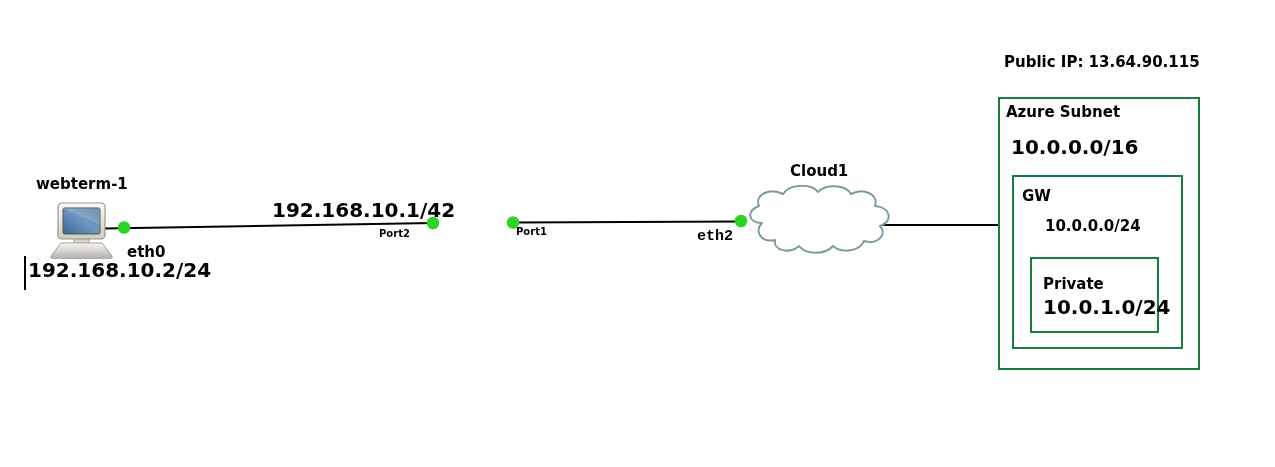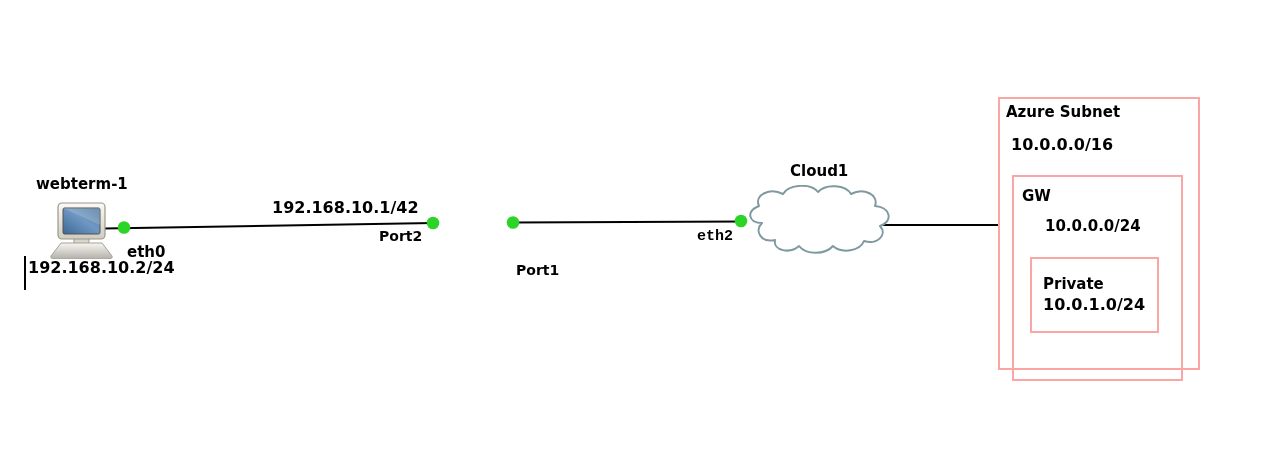--- a/index.html
+++ b/index.html
@@ -8,23 +8,23 @@
     overflow:hidden;font-family:"DejaVu Sans",sans-serif;color:#000;
   }
   .layer{position:absolute;left:0;top:0;width:1275px;height:467px;}
   .layer.links{z-index:1;}
   .node{position:absolute;z-index:2;}
   .layer.dots{z-index:3;pointer-events:none;}
   .lbl{
     position:absolute;z-index:4;font-weight:bold;font-size:15px;
     line-height:1;white-space:nowrap;color:#000;
   }
-  .s16{font-size:16px;}
-  .s14{font-size:14px;}
-  .box{position:absolute;border:2px solid #fca5a5;box-sizing:border-box;background:transparent;z-index:2;text-align:center;}
+  .s16{font-size:20px;}
+  .s14{font-size:10px;}
+  .box{position:absolute;border:2px solid #15803d;box-sizing:border-box;background:transparent;z-index:2;text-align:center;}
   .cursor-bar{position:absolute;width:2px;height:34px;background:#000;z-index:4;}
   svg{display:block;}
 </style>
 </head>
 <body>
 
 <div id="canvas">
 
   <svg class="layer links" width="1275" height="467" viewBox="0 0 1275 467">
     <line x1="104" y1="228.5" x2="433" y2="223" stroke-width="2" stroke="#000000"></line>
@@ -82,31 +82,32 @@
     <circle cx="741" cy="221" r="6.3" fill="#2bd426"></circle>
   </svg>
 
   <div class="lbl" style="left:36px;top:177px;">webterm-1</div>
   <div class="cursor-bar" style="left:24px;top:256px;"></div>
   <div class="lbl s16" style="left:28px;top:260px;">192.168.10.2/24</div>
   <div class="lbl" style="left:127px;top:233px;margin-top:12px;">eth0</div>
 
   <div class="lbl s16" style="left:272px;top:200px;">192.168.10.1/42</div>
   <div class="lbl s14" style="left:379px;top:229px;">Port2</div>
-  <div class="lbl s14" style="left:516px;top:227px;margin-top:36px;">Port1</div>
+  <div class="lbl s14" style="left:516px;top:227px;">Port1</div>
 
   <div class="lbl" style="left:790px;top:164px;">Cloud1</div>
   <div class="lbl" style="left:697px;top:229px;font-family:Liberation Mono, monospace;">eth2</div>
 
+  <div class="lbl" style="left:1004px;top:55px;">Public IP: 13.64.90.115</div>
 
   <div class="box" style="left:998px;top:97px;width:202px;height:273px;">
     <div class="lbl" style="left:6px;top:6px;">Azure Subnet</div>
     <div class="lbl s16" style="left:11px;top:38px;">10.0.0.0/16</div>
 
-    <div class="box" style="left:12px;top:76px;width:171px;height:206px;">
+    <div class="box" style="left:12px;top:76px;width:171px;height:174px;">
       <div class="lbl" style="left:8px;top:12px;">GW</div>
       <div class="lbl" style="left:8px;top:42px;margin-left:23px;">10.0.0.0/24</div>
 
       <div class="box" style="left:16px;top:80px;width:129px;height:76px;">
         <div class="lbl" style="left:11px;top:18px;">Private</div>
         <div class="lbl s16" style="left:11px;top:38px;">10.0.1.0/24</div>
       </div>
     </div>
   </div>
 

